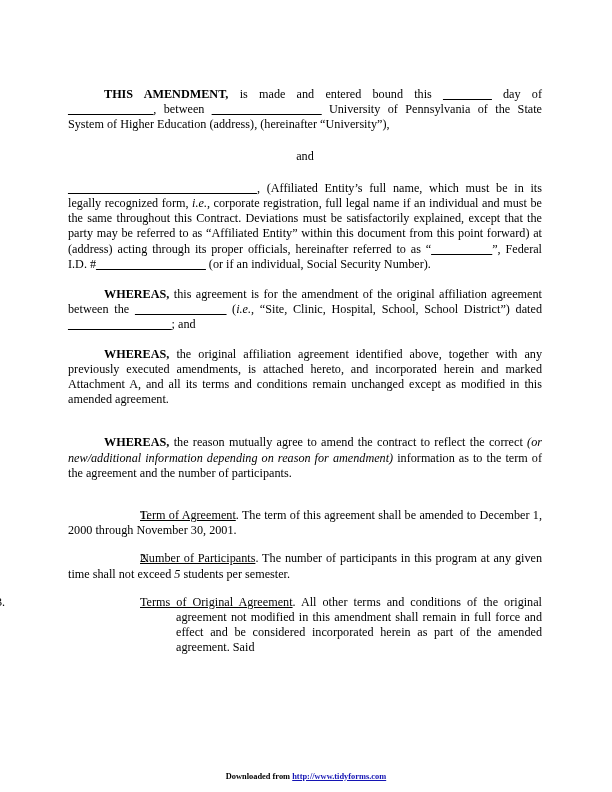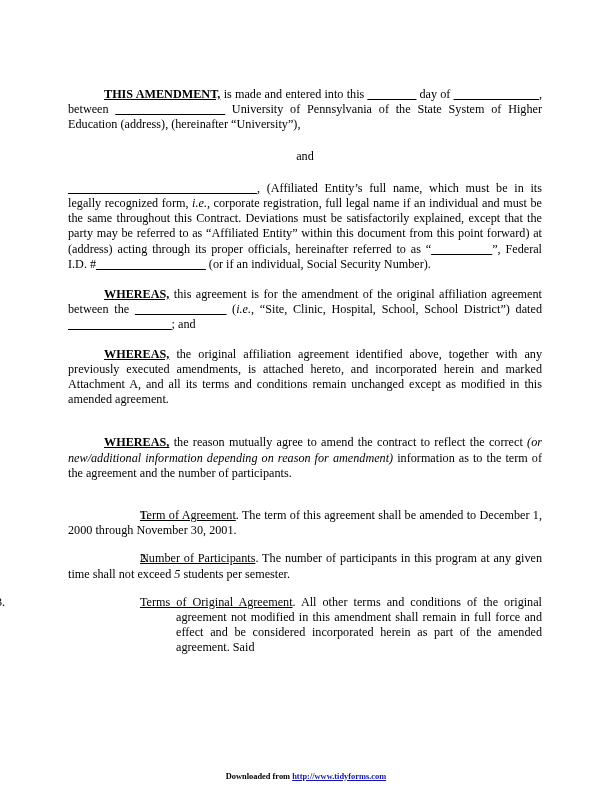--- a/index.html
+++ b/index.html
@@ -58,21 +58,21 @@
   .centered {
     text-align: center;
   }
   .gap-13 { height: 13px; }
   .gap-14 { height: 14px; }
   .gap-15 { height: 15px; }
   .gap-16 { height: 16px; }
   .gap-17 { height: 17px; }
   .gap-19 { height: 19px; }
 
-  b, .b { font-weight: bold; text-decoration: underline; }
+  b, .b { font-weight: bold; }
   i, .i { font-style: italic; }
 
   .u {
     text-decoration: underline;
   }
 
   
   .blank {
     text-decoration: underline;
     white-space: pre;
@@ -126,21 +126,21 @@
 </head>
 <body>
 
 <div class="page">
 
   <div class="content">
 
 
     <div class="gap-19"></div>
 
-    <p class="para para-indent"><b>THIS AMENDMENT,</b><span> is made and entered into this </span><span class="blank">________</span><span> day of </span><span class="blank">______________</span><span>, between </span><span class="blank">__________________</span><span> University of Pennsylvania of the State System of Higher Education (address), (hereinafter “University”),</span></p>
+    <p class="para para-indent"><b>THIS AMENDMENT,</b><span> is made and entered bound this </span><span class="blank">________</span><span> day of </span><span class="blank">______________</span><span>, between </span><span class="blank">__________________</span><span> University of Pennsylvania of the State System of Higher Education (address), (hereinafter “University”),</span></p>
 
     <div class="gap-16"></div>
 
     <p class="para centered">and</p>
 
     <div class="gap-17"></div>
 
     <p class="para"><span class="blank">_______________________________</span><span>, (Affiliated Entity’s full name, which must be in its legally recognized form, </span><i>i.e.</i><span>, corporate registration, full legal name if an individual and must be the same throughout this Contract.  Deviations must be satisfactorily explained, except that the party may be referred to as “Affiliated Entity” within this document from this point forward) at (address) acting through its proper officials, hereinafter referred to as “</span><span class="blank">__________</span><span>”, Federal I.D. #</span><span class="blank">__________________</span><span> (or if an individual, Social Security Number).</span></p>
 
     <div class="gap-15"></div>

